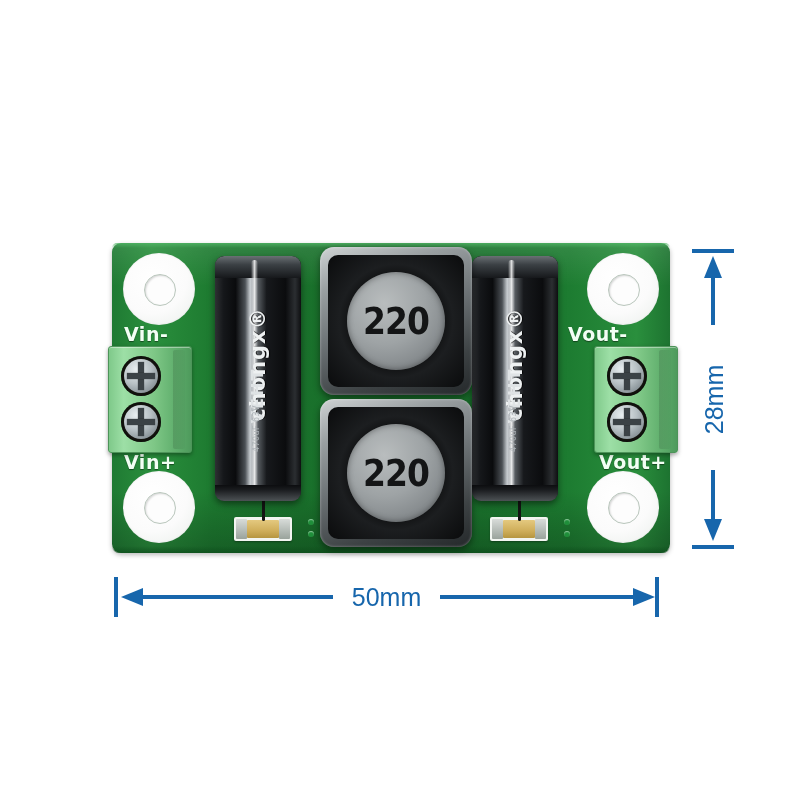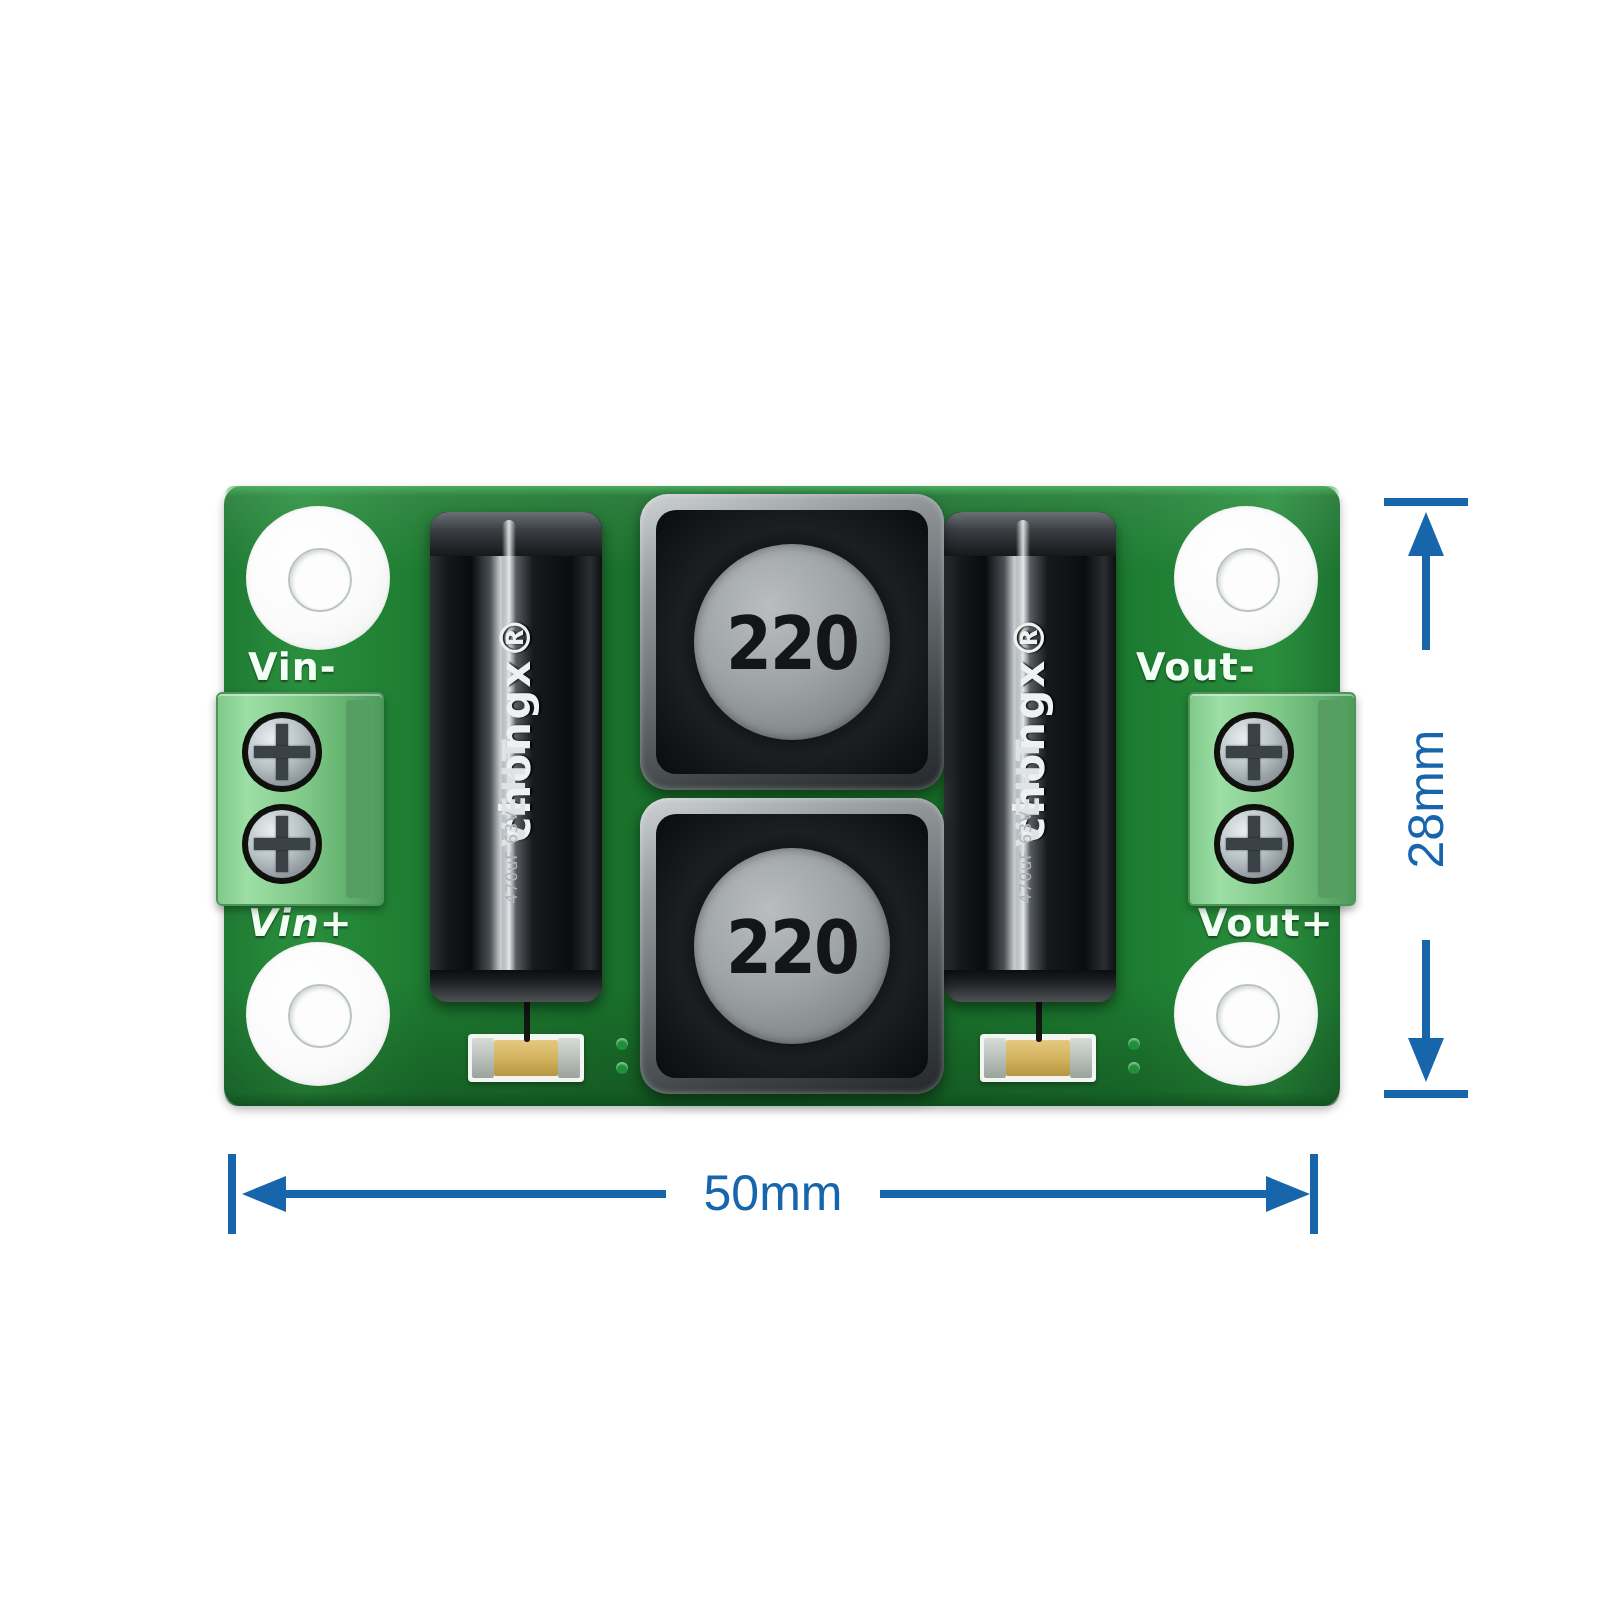--- a/index.html
+++ b/index.html
@@ -82,21 +82,21 @@
     position: absolute;
     color: #f2fff4;
     font-family: "DejaVu Sans", sans-serif;
     font-size: 19px;
     font-weight: 700;
     letter-spacing: .5px;
     text-shadow: 0 1px 1px rgba(0,0,0,0.45);
     white-space: nowrap;
   }
   .silk.vin-neg  { left: 12px;  top: 80px; }
-  .silk.vin-pos  { left: 12px;  top: 208px; font-style: italic; }
+  .silk.vin-pos  { left: 12px;  top: 208px; }
   .silk.vout-neg { left: 456px; top: 80px; }
   .silk.vout-pos { left: 487px; top: 208px; }
 
   
   .terminal {
     position: absolute;
     width: 82px;
     height: 105px;
     top: 103px;
     border-radius: 3px;

